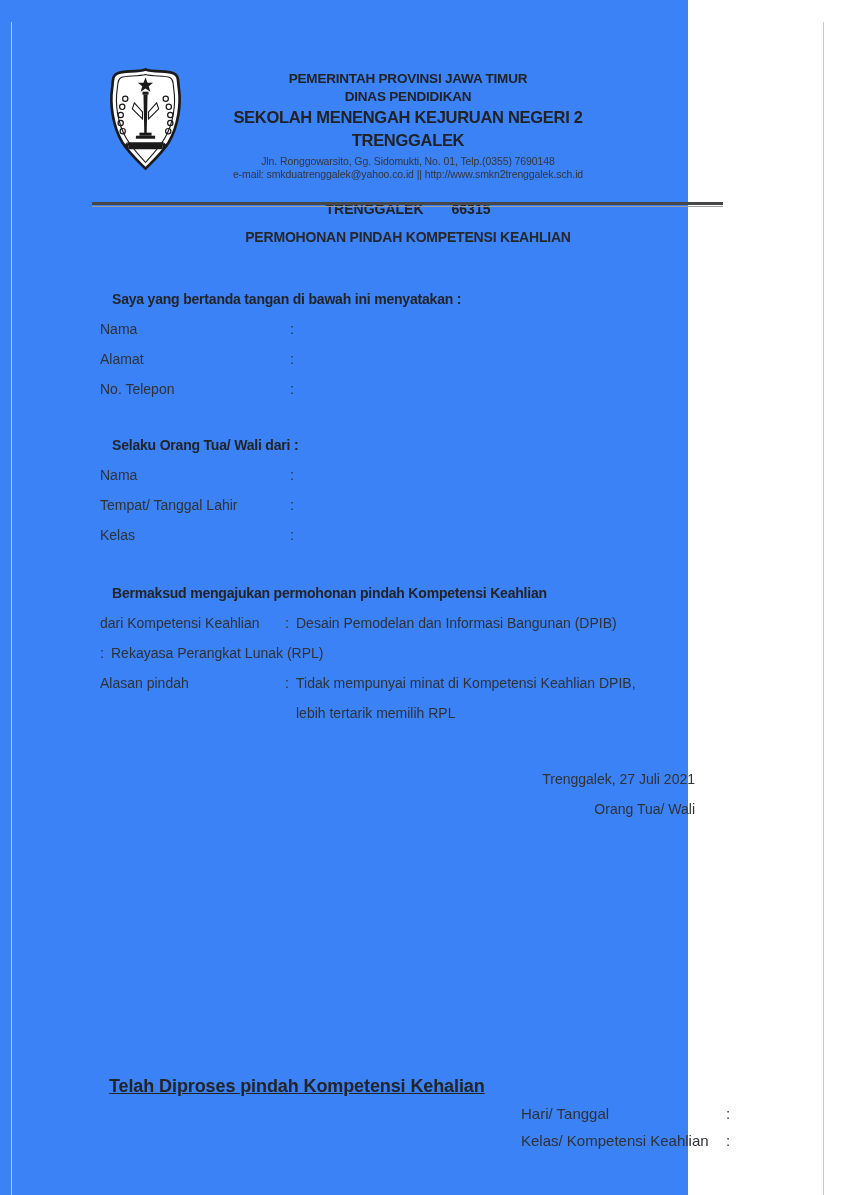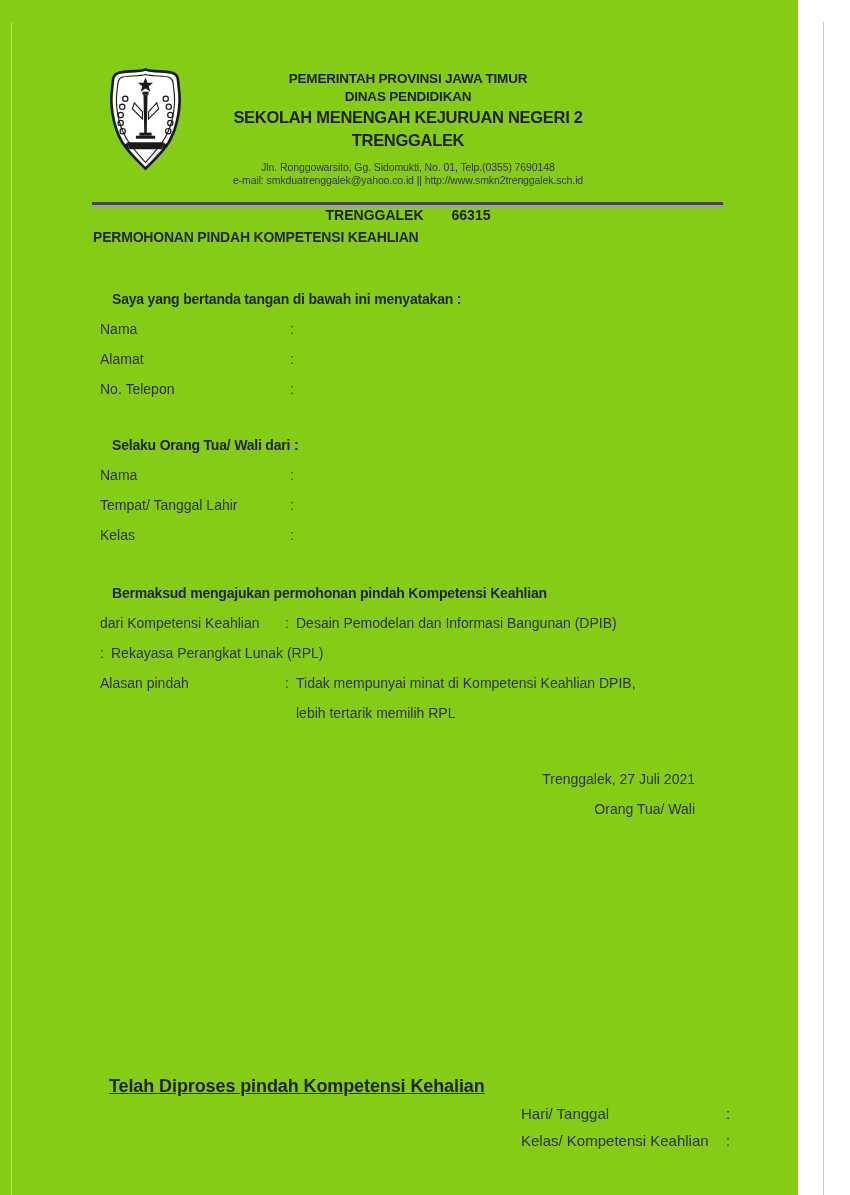--- a/index.html
+++ b/index.html
@@ -1,41 +1,41 @@
 <!DOCTYPE html>
 <html><head>
 <meta charset="utf-8">
 <style>
   html,body{margin:0;padding:0;}
   body{
     width:850px;height:1195px;background:#ffffff;
     font-family:"Liberation Sans", sans-serif;
     color:#2f3237;overflow:hidden;
   }
-  .page{position:relative;width:798px;height:1195px;background:#84cc16;}
+  .page{position:relative;width:688px;height:1195px;background:#3b82f6;}
   .edge{position:absolute;top:22px;bottom:0;width:1px;background:#c7c7c7;}
   .edge.left{left:11px;}
   .edge.right{left:823px;}
 
   .logo{position:absolute;left:103px;top:66px;width:85px;height:106px;}
 
   .letterhead{position:absolute;left:93px;top:70px;width:630px;text-align:center;color:#202226;}
   .lh-sm-bold{font-weight:bold;font-size:13.5px;line-height:18px;letter-spacing:-0.2px;}
   .lh-lg-bold{font-weight:bold;font-size:16.5px;line-height:23px;letter-spacing:-0.3px;}
   .lh-addr{font-size:10.5px;line-height:13px;letter-spacing:-0.1px;color:#34373c;}
-  .lh-addr.first{margin-top:9px;}
+  .lh-addr.first{margin-top:3px;}
   .lh-city{font-weight:bold;font-size:14px;line-height:17px;margin-top:20px;}
   .lh-city .gap{display:inline-block;width:28px;}
 
   .divider{position:absolute;left:92px;top:202px;width:631px;}
   .divider-thick{height:3px;background:#474747;}
   .divider-thin{height:1px;background:#9c9c9c;margin-top:1px;}
 
   .doc-title{
-    position:absolute;left:93px;top:229px;width:630px;text-align:left;
+    position:absolute;left:93px;top:229px;width:630px;text-align:center;
     font-weight:bold;font-size:14px;letter-spacing:-0.2px;color:#25272b;
   }
 
   .sec{position:absolute;left:100px;width:630px;font-size:14px;}
   .sec-heading{font-weight:bold;line-height:30px;letter-spacing:-0.2px;color:#222428;margin-left:12px;}
   .row{display:flex;line-height:30px;}
   .lbl{flex:0 0 auto;}
   .w190{width:190px;}
   .w185{width:185px;}
   .w205{width:205px;}

